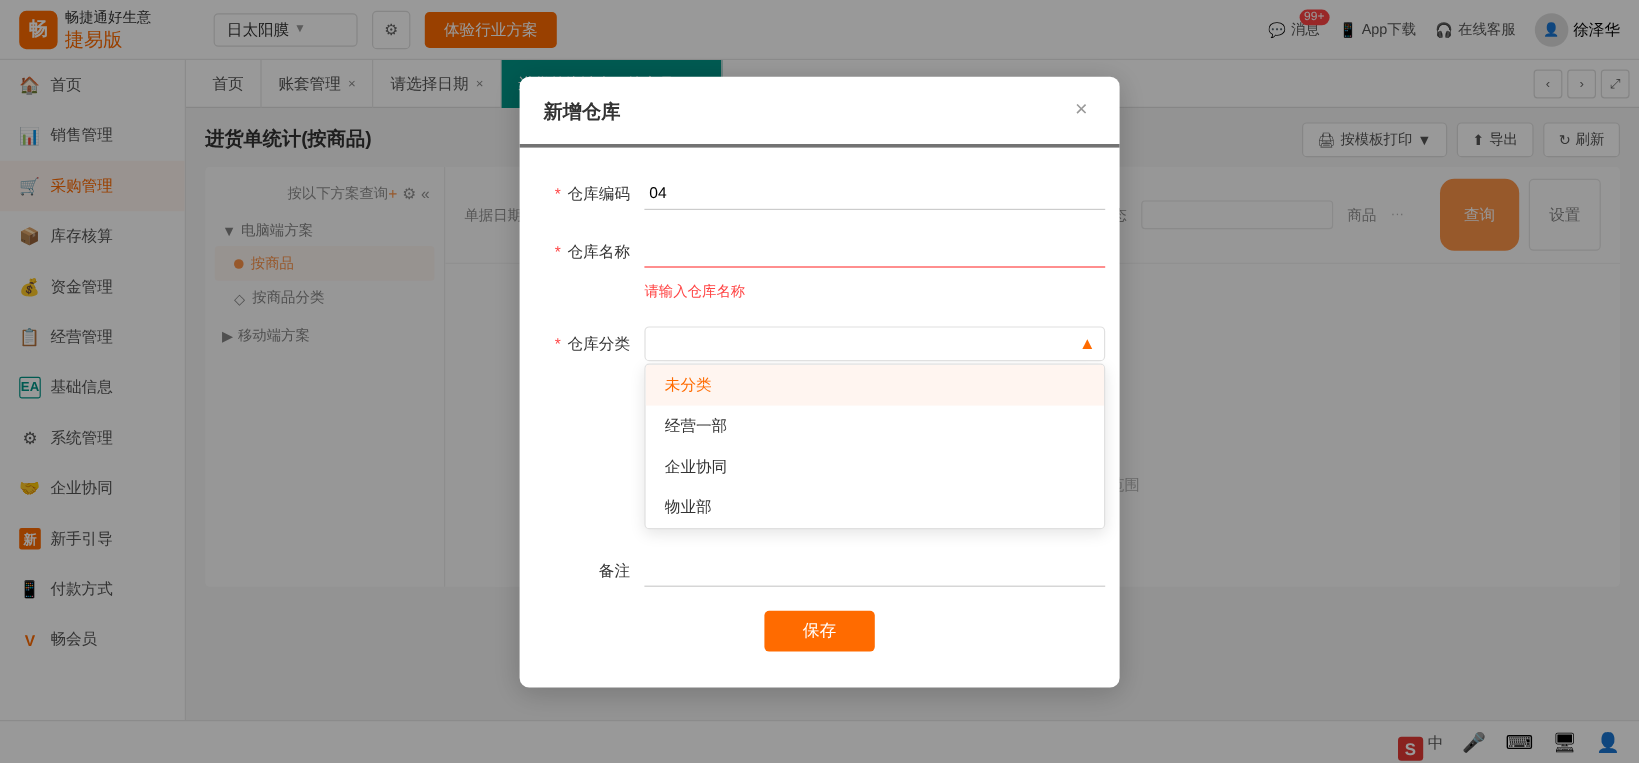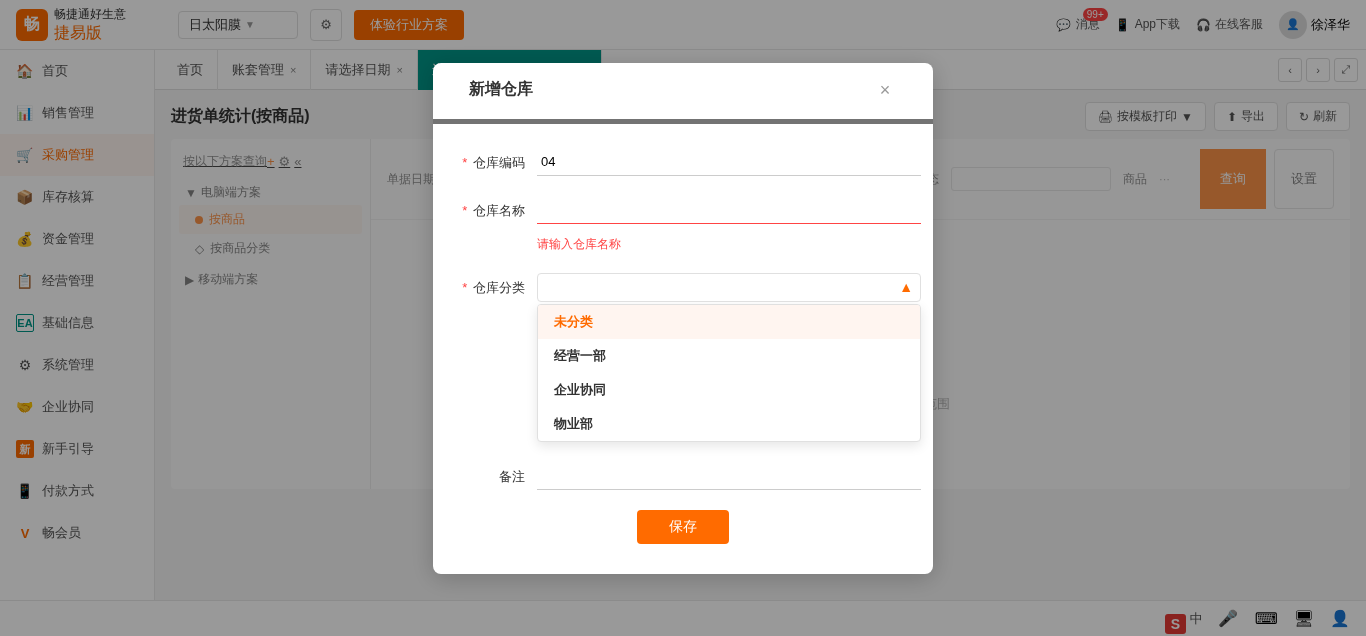--- a/index.html
+++ b/index.html
@@ -144,23 +144,23 @@
     .modal {
       background: #fff;
       border-radius: 8px;
       width: 500px;
       box-shadow: 0 4px 24px rgba(0,0,0,0.2);
       position: relative;
       z-index: 101;
       padding-bottom: 30px;
     }
     .modal-header {
-      display: flex; align-items: flex-start; justify-content: space-between;
-      padding: 16px 36px;
-      border-bottom: 5px solid #737373;
+      display: flex; align-items: flex-end; justify-content: space-between;
+      padding: 16px 20px;
+      border-bottom: 3px solid #737373;
     }
     .modal-title { font-size: 16px; font-weight: bold; color: #333; }
     .modal-close { cursor: pointer; color: #999; font-size: 18px; width: 24px; height: 24px; display: flex; align-items: center; justify-content: center; }
     .modal-body { padding: 24px 12px 0; }
 
     .form-row {
       display: flex; align-items: flex-start; gap: 12px;
       margin-bottom: 20px;
     }
     .form-label {
@@ -200,21 +200,20 @@
       border-radius: 4px;
       box-shadow: 0 4px 12px rgba(0,0,0,0.1);
       margin-top: 2px;
       overflow: hidden;
     }
     .dropdown-item {
       padding: 8px 16px;
       cursor: pointer;
       font-size: 13px;
       color: #333;
-      font-weight: bold;
     }
     .dropdown-item.selected { background: #fff5f0; color: #ff6b00; }
 
     .modal-footer {
       display: flex; justify-content: center; gap: 12px;
       padding: 0 24px;
       margin-top: 20px;
     }
     .btn-save {
       background: #ff6b00; color: #fff;
@@ -228,21 +227,21 @@
       flex: 1;
       gap: 12px;
       color: #999; font-size: 13px;
     }
     .filter-input {
       border: 1px solid #e0e0e0; border-radius: 3px;
       padding: 4px 8px; font-size: 12px; width: 160px; outline: none;
     }
     .query-btn {
       background: #ff6b00; color: #fff;
-      border: none; border-radius: 0;
+      border: none; border-radius: 12px;
       padding: 16px 20px; cursor: pointer; font-size: 13px;
     }
     .set-btn {
       background: #fff; color: #555;
       border: 1px solid #ddd; border-radius: 4px;
       padding: 20px 16px; cursor: pointer; font-size: 13px;
     }
   </style>
 </head>
 <body>
@@ -392,21 +391,21 @@
           <button class="action-btn">
             <span>↻</span>
             <span>刷新</span>
           </button>
         </div>
       </div>
 
       <div style="display:flex;margin:0 16px;background:#fff;border-radius:4px;flex:1;min-height:350px;opacity:0.7;">
 
         <div style="width:200px;border-right:1px solid #e8e8e8;padding:8px;">
-          <div style="display:flex;align-items:center;justify-content:flex-start;padding:6px 4px;margin-bottom:4px;text-decoration:underline;">
+          <div style="display:flex;align-items:center;justify-content:flex-end;padding:6px 4px;margin-bottom:4px;">
             <span style="font-size:12px;color:#666;">按以下方案查询</span>
             <div style="display:flex;gap:4px;">
               <span style="color:#ff6b00;cursor:pointer;">+</span>
               <span style="color:#666;cursor:pointer;">⚙</span>
               <span style="color:#666;cursor:pointer;">«</span>
             </div>
           </div>
 
           <div style="padding:4px 6px;font-size:12px;color:#555;display:flex;align-items:center;gap:4px;cursor:pointer;">
             <span>▼</span>

